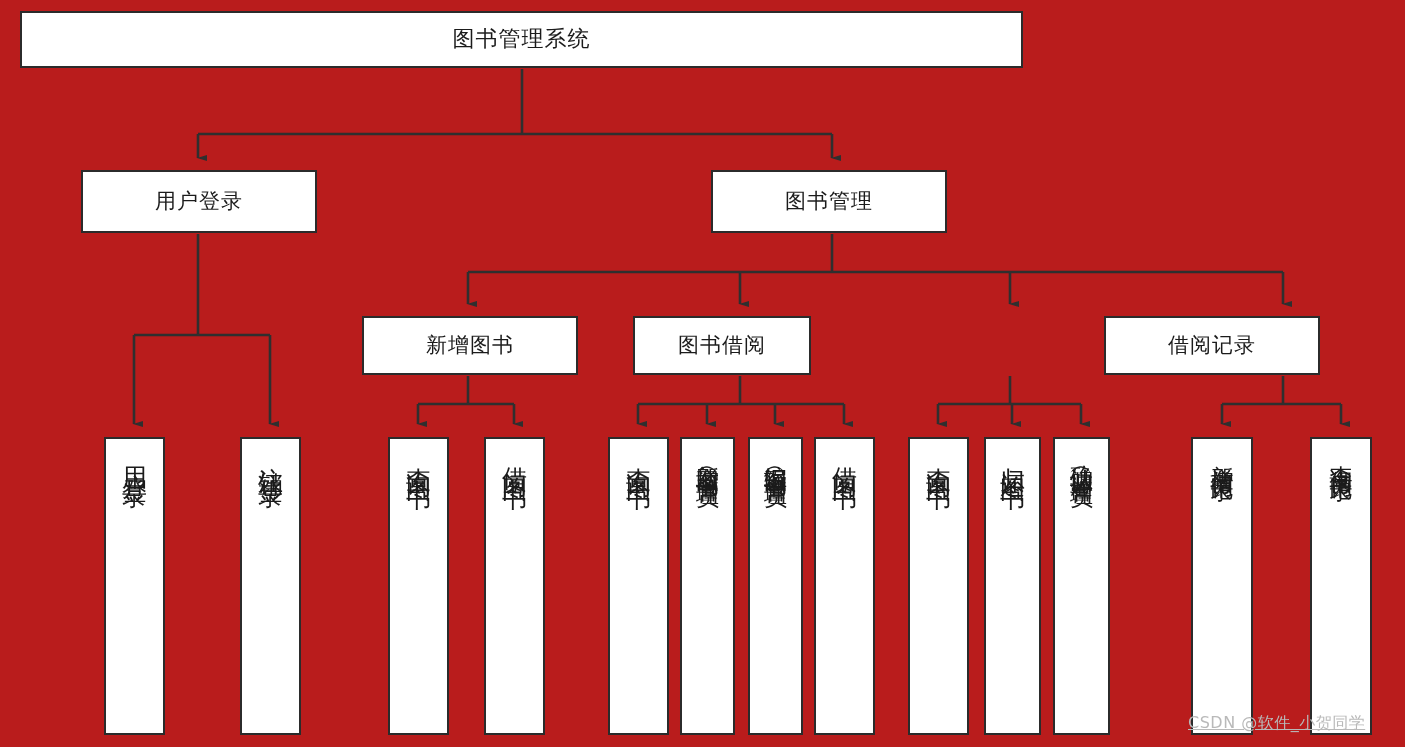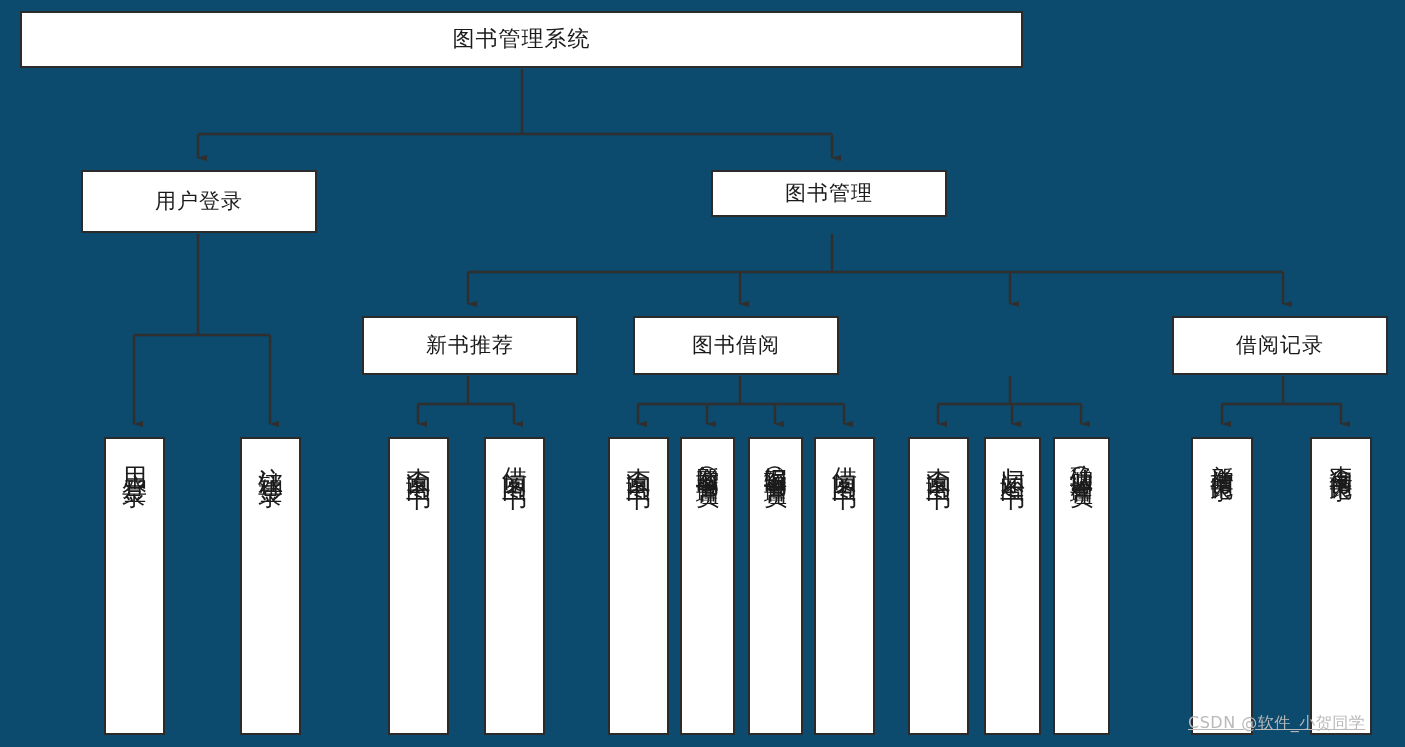--- a/index.html
+++ b/index.html
@@ -1,18 +1,18 @@
 <!DOCTYPE html>
 <html><head>
 <meta charset="utf-8">
 <style>
   html,body{margin:0;padding:0;background:#ffffff;}
   body{width:1405px;height:747px;overflow:hidden;
        font-family:"DejaVu Sans","Liberation Sans",sans-serif;}
-  #stage{position:relative;width:1405px;height:747px;background:#0c4a6e;}
+  #stage{position:relative;width:1405px;height:747px;background:#b91c1c;}
   svg{position:absolute;left:0;top:0;width:1405px;height:747px;}
   .node{position:absolute;box-sizing:border-box;background:#ffffff;
         border:2.5px solid #2b2b2b;display:flex;align-items:center;
         justify-content:center;}
   .node .lbl{color:#1b1b1b;line-height:1.28;text-align:center;}
   .node.h .lbl{font-size:21px;letter-spacing:1px;}
   .node.title .lbl{font-size:22px;letter-spacing:1px;}
   .node.v{align-items:flex-start;justify-content:center;padding-top:8px;}
   .node.v .lbl{writing-mode:vertical-rl;text-orientation:upright;
        font-size:25px;letter-spacing:6px;line-height:1.0;white-space:nowrap;}
@@ -75,31 +75,31 @@
     </g>
   </svg>
 
   <div class="node title" style="left:20px;top:11px;width:1003px;height:57px;">
     <span class="lbl">图书管理系统</span>
   </div>
 
   <div class="node h" style="left:81px;top:170px;width:236px;height:63px;">
     <span class="lbl">用户登录</span>
   </div>
-  <div class="node h" style="left:711px;top:170px;width:236px;height:47px;align-items:center;">
+  <div class="node h" style="left:711px;top:170px;width:236px;height:63px;align-items:center;">
     <span class="lbl">图书管理</span>
   </div>
 
   <div class="node h" style="left:362px;top:316px;width:216px;height:59px;">
-    <span class="lbl">新书推荐</span>
+    <span class="lbl">新增图书</span>
   </div>
-  <div class="node h" style="left:633px;top:316px;width:206px;height:59px;">
+  <div class="node h" style="left:633px;top:316px;width:178px;height:59px;">
     <span class="lbl">图书借阅</span>
   </div>
-  <div class="node h" style="left:1172px;top:316px;width:216px;height:59px;">
+  <div class="node h" style="left:1104px;top:316px;width:216px;height:59px;">
     <span class="lbl">借阅记录</span>
   </div>
 
   <div class="node v" style="left:104px;top:437px;width:61px;height:298px;">
     <span class="lbl">用户登录</span>
   </div>
   <div class="node v" style="left:240px;top:437px;width:61px;height:298px;">
     <span class="lbl">注销登录</span>
   </div>
 

